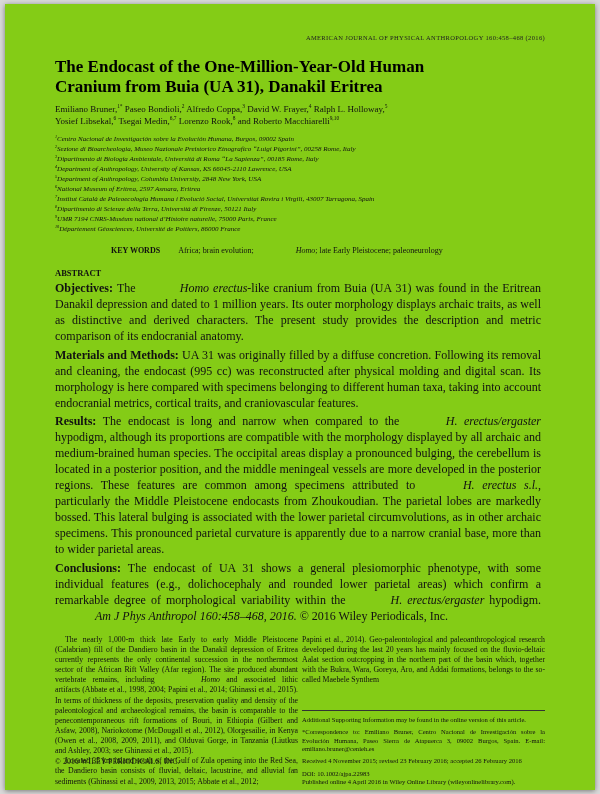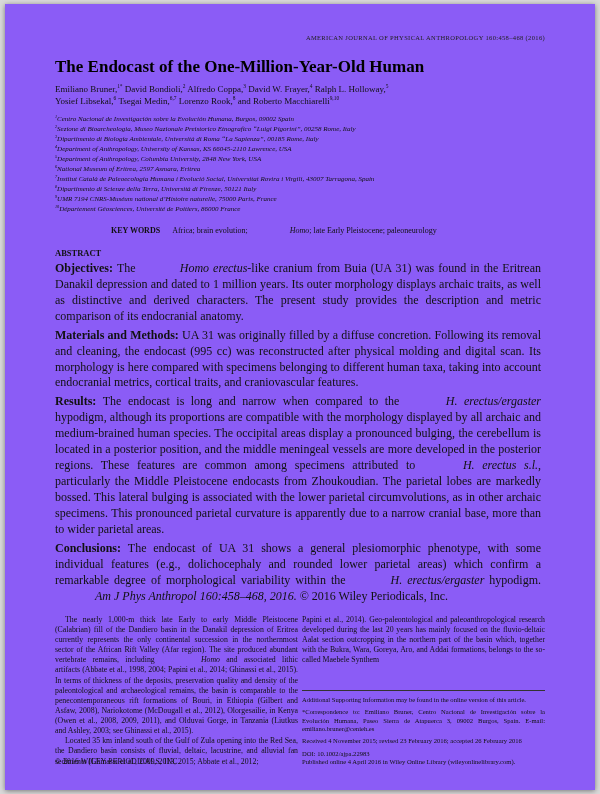--- a/index.html
+++ b/index.html
@@ -6,34 +6,34 @@
   body{
     width:600px;height:794px;overflow:hidden;
     background:#d9d9d9;
     font-family:"Liberation Serif","DejaVu Serif",serif;
     color:#111;
   }
   .viewport{width:600px;height:794px;position:relative;}
   .page{
     position:absolute;left:5px;top:4px;
     width:590px;height:786px;box-sizing:border-box;
-    background:#8b5cf6;
+    background:#84cc16;
     box-shadow:0 1px 5px rgba(0,0,0,.45);
     padding:30px 50px 0 50px;
   }
   .journal-line{
     font-size:6.5px;letter-spacing:.35px;text-align:right;
     color:#222;margin-bottom:16px;
   }
   .title{font-size:17px;font-weight:bold;line-height:1.18;margin:0 0 7px 0;color:#000;}
   .authors{font-size:9px;line-height:1.3;margin-bottom:8px;}
   sup{font-size:.6em;vertical-align:super;line-height:0;}
   .affiliations{font-size:7px;font-style:italic;line-height:1.42;margin-bottom:11px;color:#111;}
   .keywords{font-size:8px;padding-left:56px;margin-bottom:13px;}
-  .kw-label{font-weight:bold;margin-right:12px;}
+  .kw-label{font-weight:bold;margin-right:18px;}
   .abstract-label{font-size:8.5px;font-weight:bold;margin-bottom:3px;}
   .abstract p{
     font-size:12px;line-height:1.33;text-align:justify;
     margin:0 4px 3px 0;
   }
   .abstract{margin-bottom:10px;}
   .b{font-weight:bold;}
   .i{font-style:italic;padding-left:40px;}
   .columns{display:flex;gap:4px;align-items:stretch;}
   .col{flex:1 1 0;min-width:0;}
@@ -60,24 +60,25 @@
 </head>
 <body>
 
 <div class="viewport">
   <div class="page">
 
     <div class="journal-line">AMERICAN JOURNAL OF PHYSICAL ANTHROPOLOGY 160:458–468 (2016)</div>
 
     <h1 class="title">
       <div>The Endocast of the One-Million-Year-Old Human</div>
+      <div>Cranium from Buia (UA 31), Danakil Eritrea</div>
     </h1>
 
     <div class="authors">
-      <div><span>Emiliano Bruner,</span><sup>1*</sup><span> David Bondioli,</span><sup>2</sup><span> Alfredo Coppa,</span><sup>3</sup><span> David W. Frayer,</span><sup>4</sup><span> Ralph L. Holloway,</span><sup>5</sup></div>
+      <div><span>Emiliano Bruner,</span><sup>1*</sup><span> Paseo Bondioli,</span><sup>2</sup><span> Alfredo Coppa,</span><sup>3</sup><span> David W. Frayer,</span><sup>4</sup><span> Ralph L. Holloway,</span><sup>5</sup></div>
       <div><span>Yosief Libsekal,</span><sup>6</sup><span> Tsegai Medin,</span><sup>6,7</sup><span> Lorenzo Rook,</span><sup>8</sup><span> and Roberto Macchiarelli</span><sup>9,10</sup></div>
     </div>
 
     <div class="affiliations">
       <div><sup>1</sup><span>Centro Nacional de Investigación sobre la Evolución Humana, Burgos, 09002 Spain</span></div>
       <div><sup>2</sup><span>Sezione di Bioarcheologia, Museo Nazionale Preistorico Etnografico “Luigi Pigorini”, 00258 Rome, Italy</span></div>
       <div><sup>3</sup><span>Dipartimento di Biologia Ambientale, Università di Roma “La Sapienza”, 00185 Rome, Italy</span></div>
       <div><sup>4</sup><span>Department of Anthropology, University of Kansas, KS 66045-2110 Lawrence, USA</span></div>
       <div><sup>5</sup><span>Department of Anthropology, Columbia University, 2848 New York, USA</span></div>
       <div><sup>6</sup><span>National Museum of Eritrea, 2597 Asmara, Eritrea</span></div>

